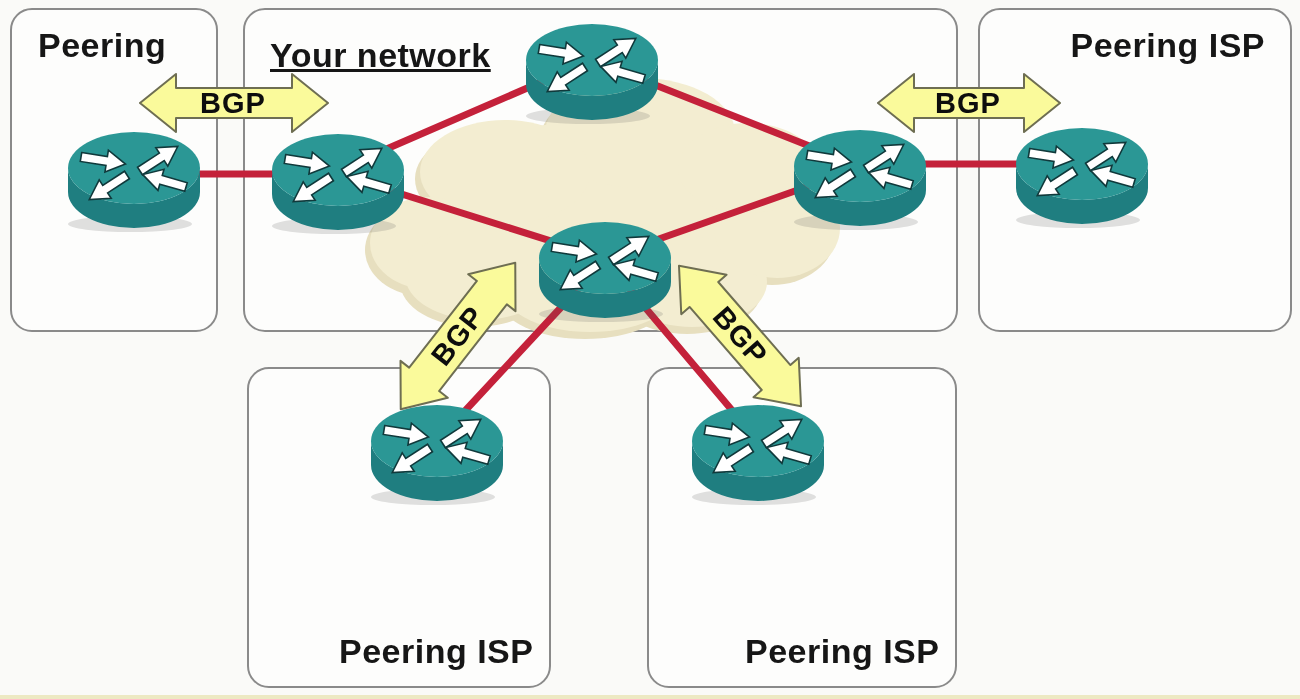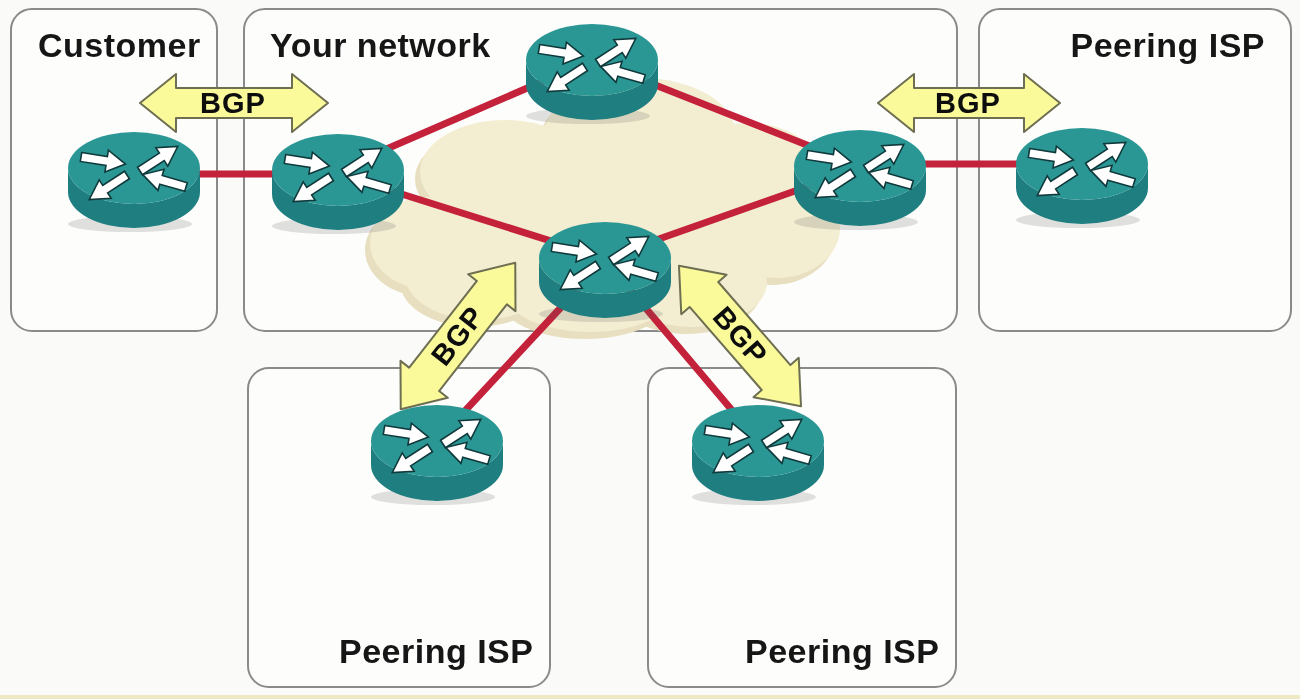--- a/index.html
+++ b/index.html
@@ -34,25 +34,25 @@
     position:absolute;left:0;bottom:0;width:100%;height:4px;
     background:#ede9c3;z-index:7;
   }
 </style>
 </head>
 <body>
 
 <div class="canvas">
 
   <div class="region" style="left:10px;top:8px;width:208px;height:324px;">
-    <div class="region-label" style="left:26px;top:18px;">Customer</div>
+    <div class="region-label" style="left:26px;top:18px;">Peering</div>
   </div>
 
   <div class="region" style="left:243px;top:8px;width:715px;height:324px;">
-    <div class="region-label" style="left:25px;top:18px;">Your network</div>
+    <div class="region-label" style="left:25px;top:28px;text-decoration:underline;">Your network</div>
   </div>
 
   <div class="region" style="left:978px;top:8px;width:314px;height:324px;">
     <div class="region-label" style="right:25px;top:18px;">Peering ISP</div>
   </div>
 
   <div class="region" style="left:247px;top:367px;width:304px;height:321px;">
     <div class="region-label" style="left:90px;bottom:18px;">Peering ISP</div>
   </div>
 

